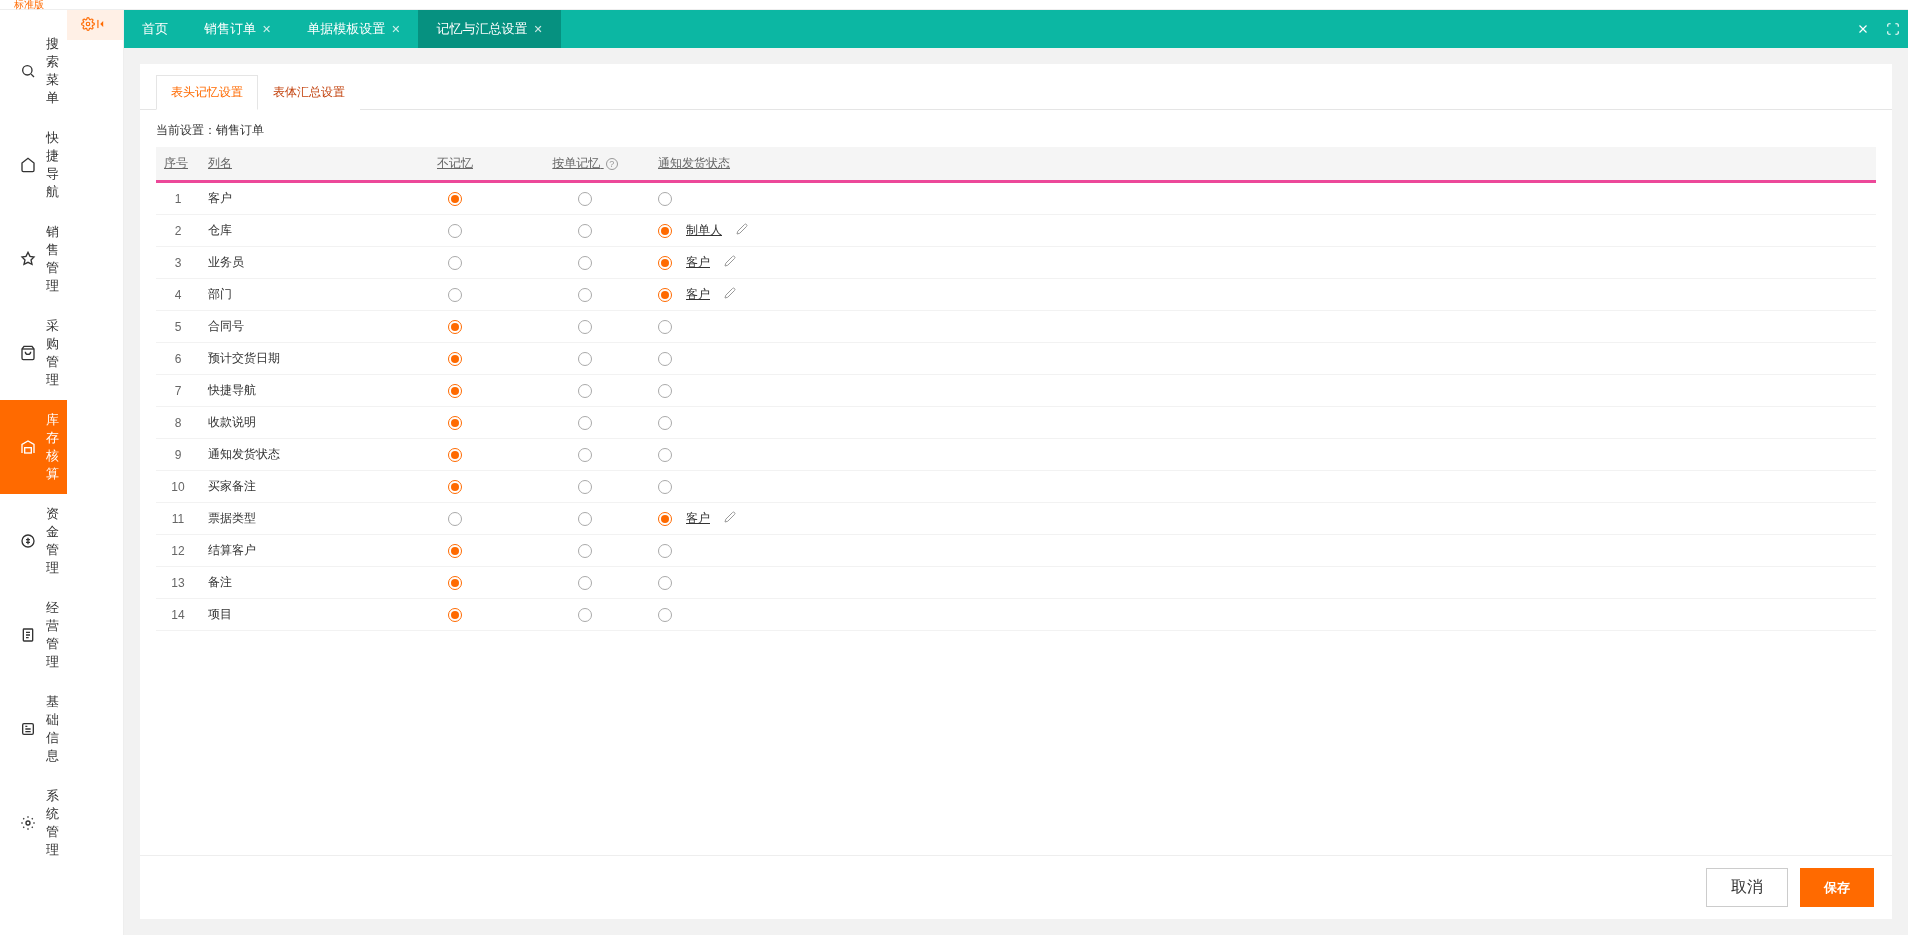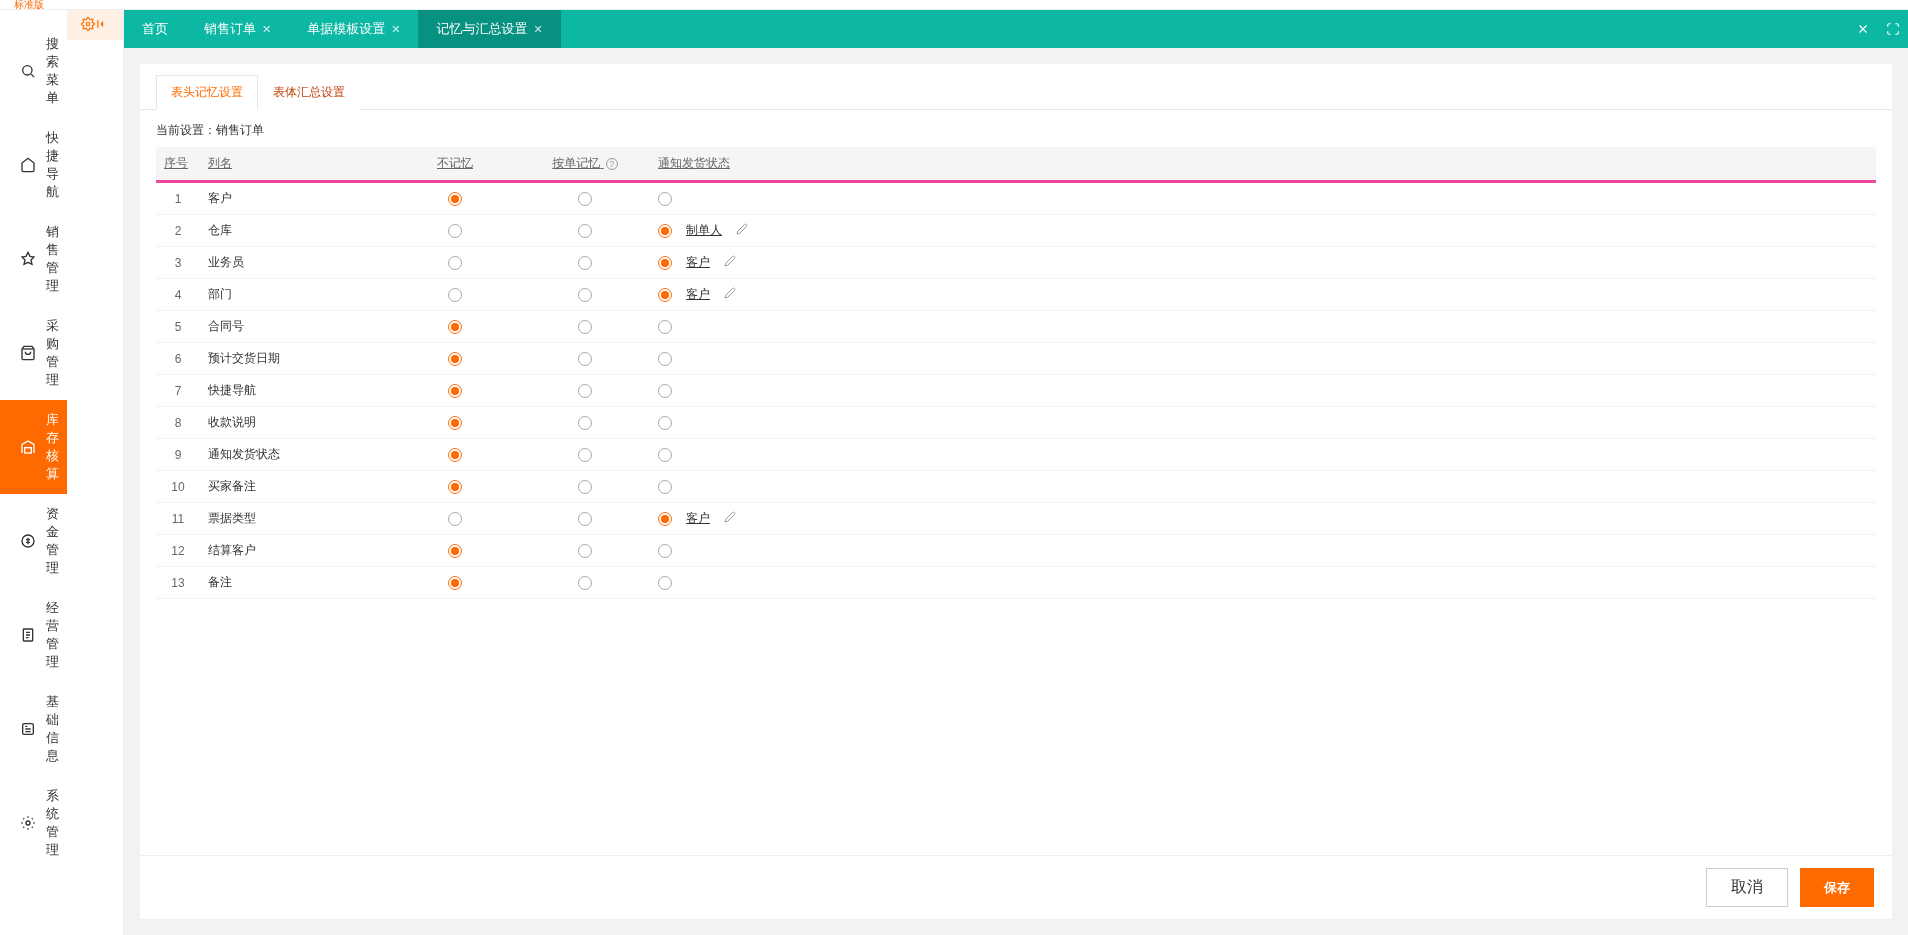--- a/index.html
+++ b/index.html
@@ -378,20 +378,31 @@
                     <td class="col-seq">13</td>
                     <td class="col-name">备注</td>
                     <td class="col-radio" style="text-align:center;"><span class="radio checked"></span></td>
                     <td class="col-radio" style="text-align:center;"><span class="radio"></span></td>
                     <td class="col-multi">
                       <div class="multi-cell">
                         <span class="radio"></span>
                       </div>
                     </td>
                   </tr>
+                  <tr>
+                    <td class="col-seq">14</td>
+                    <td class="col-name">项目</td>
+                    <td class="col-radio" style="text-align:center;"><span class="radio checked"></span></td>
+                    <td class="col-radio" style="text-align:center;"><span class="radio"></span></td>
+                    <td class="col-multi">
+                      <div class="multi-cell">
+                        <span class="radio"></span>
+                      </div>
+                    </td>
+                  </tr>
                 </tbody>
             </table>
           </div>
           <div class="footer">
             <button class="btn-default">取消</button>
             <button class="btn-primary">保存</button>
           </div>
         </div>
       </div>
     </div>

